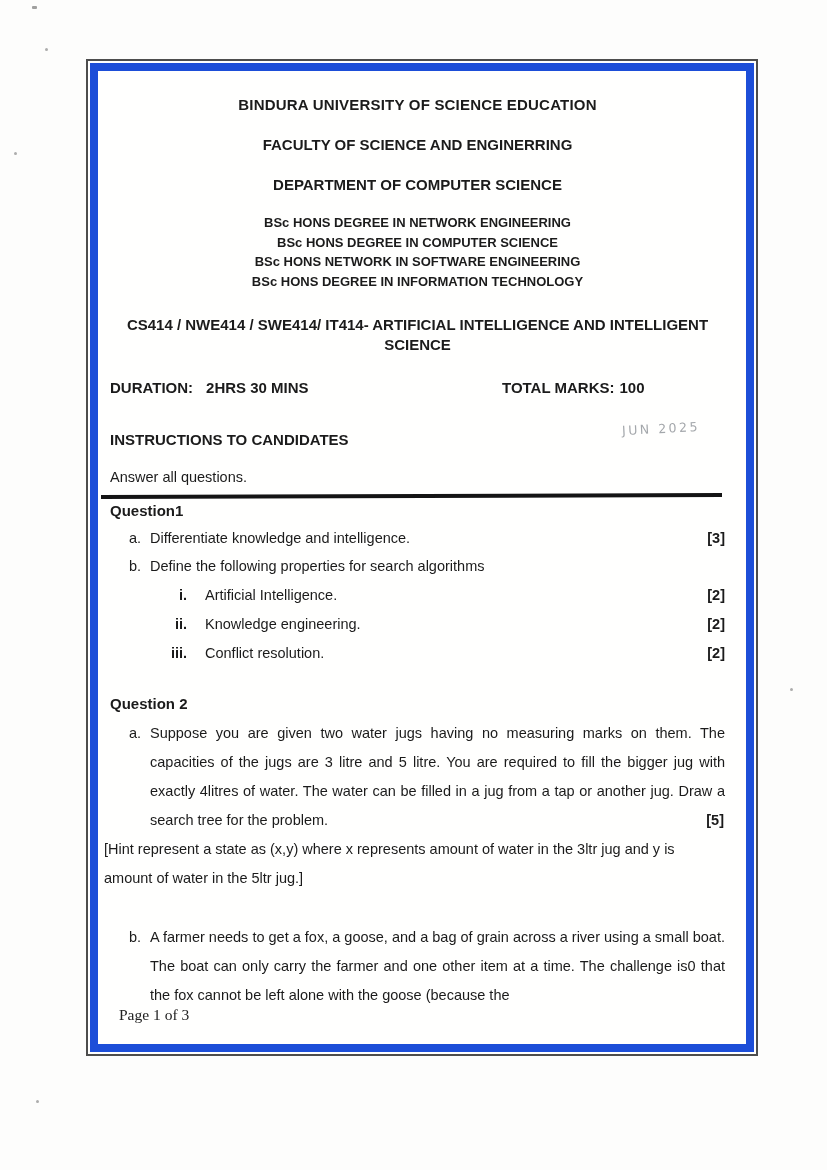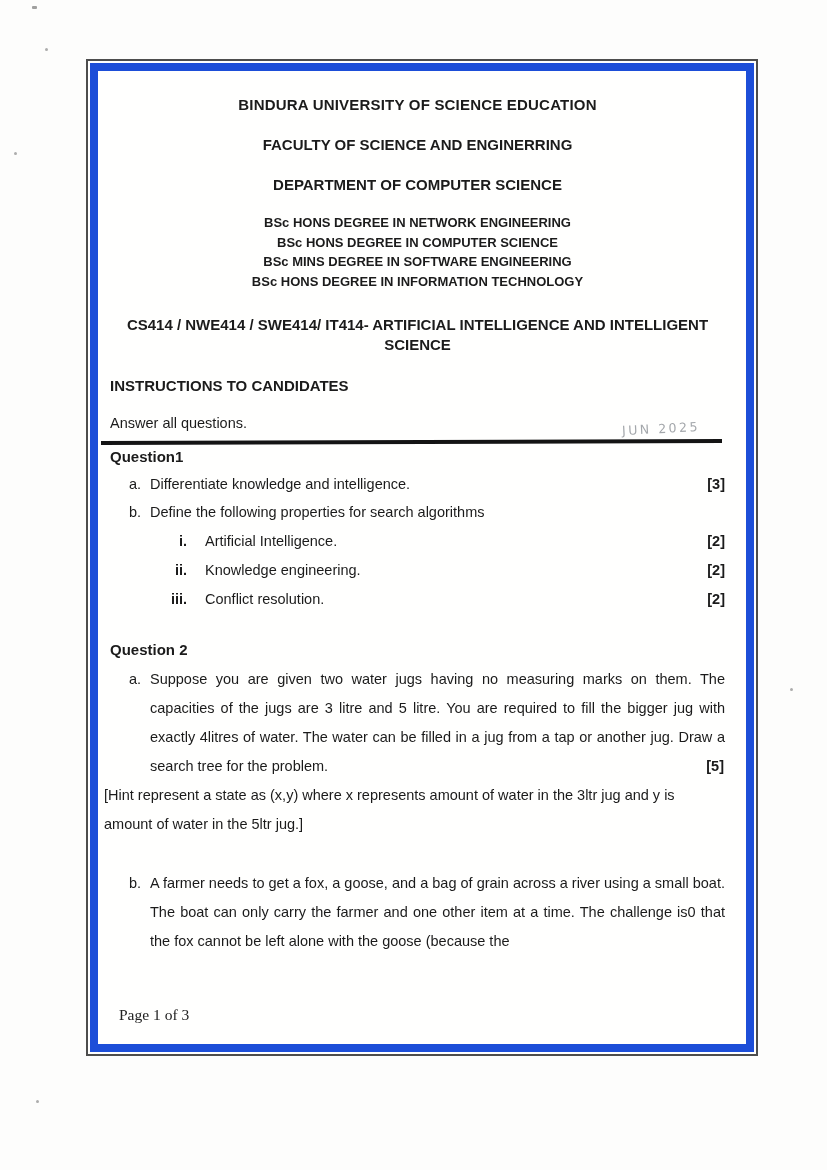--- a/index.html
+++ b/index.html
@@ -41,21 +41,21 @@
   .f-name   { margin-top: 23px; font-size: 15px; }
   .d-name   { margin-top: 23px; font-size: 15px; }
   .degrees  { margin-top: 20px; font-size: 13px; line-height: 19.5px; }
   .course   { margin-top: 24px; font-size: 15px; line-height: 19.5px; }
 
   .exam-row { display: flex; margin-top: 25px; font-weight: bold; font-size: 15px; }
   .duration { width: 392px; }
   .lbl-gap  { display: inline-block; width: 13px; }
   .lbl-gap2 { display: inline-block; width: 5px; }
 
-  .instr-h  { margin-top: 23px; font-weight: bold; font-size: 15px; }
+  .instr-h  { margin-top: 35px; font-weight: bold; font-size: 15px; }
   .answer   { margin-top: 21px; font-size: 14.5px; }
 
   .stamp {
     position: absolute; left: 524px; top: 350px;
     color: #94989d; font-size: 12.5px; letter-spacing: 2.5px;
     transform: rotate(-3deg); opacity: .85;
     font-family: "DejaVu Sans", sans-serif;
   }
 
   .rule {
@@ -105,29 +105,37 @@
 <div class="sheet">
   <div class="sheet-inner">
 
     <div class="center u-name">BINDURA UNIVERSITY OF SCIENCE EDUCATION</div>
     <div class="center f-name">FACULTY OF SCIENCE AND ENGINERRING</div>
     <div class="center d-name">DEPARTMENT OF COMPUTER SCIENCE</div>
 
     <div class="center degrees">
       <div>BSc HONS DEGREE IN NETWORK ENGINEERING</div>
       <div>BSc HONS DEGREE IN COMPUTER SCIENCE</div>
-      <div>BSc MINS DEGREE IN SOFTWARE ENGINEERING</div>
+      <div>BSc HONS NETWORK IN SOFTWARE ENGINEERING</div>
       <div>BSc HONS DEGREE IN INFORMATION TECHNOLOGY</div>
     </div>
 
     <div class="center course">
       <div>CS414 / NWE414 / SWE414/ IT414- ARTIFICIAL INTELLIGENCE AND INTELLIGENT</div>
       <div>SCIENCE</div>
     </div>
 
+    <div class="exam-row">
+      <div class="duration">
+        <span>DURATION:</span><span class="lbl-gap"></span><span>2HRS 30 MINS</span>
+      </div>
+      <div>
+        <span>TOTAL MARKS:</span><span class="lbl-gap2"></span><span>100</span>
+      </div>
+    </div>
 
     <div class="instr-h">INSTRUCTIONS TO CANDIDATES</div>
     <div class="stamp">JUN 2025</div>
     <div class="answer">Answer all questions.</div>
 
     <div class="rule"></div>
 
     <div class="q-title">Question1</div>
 
     <div class="qrow first">

